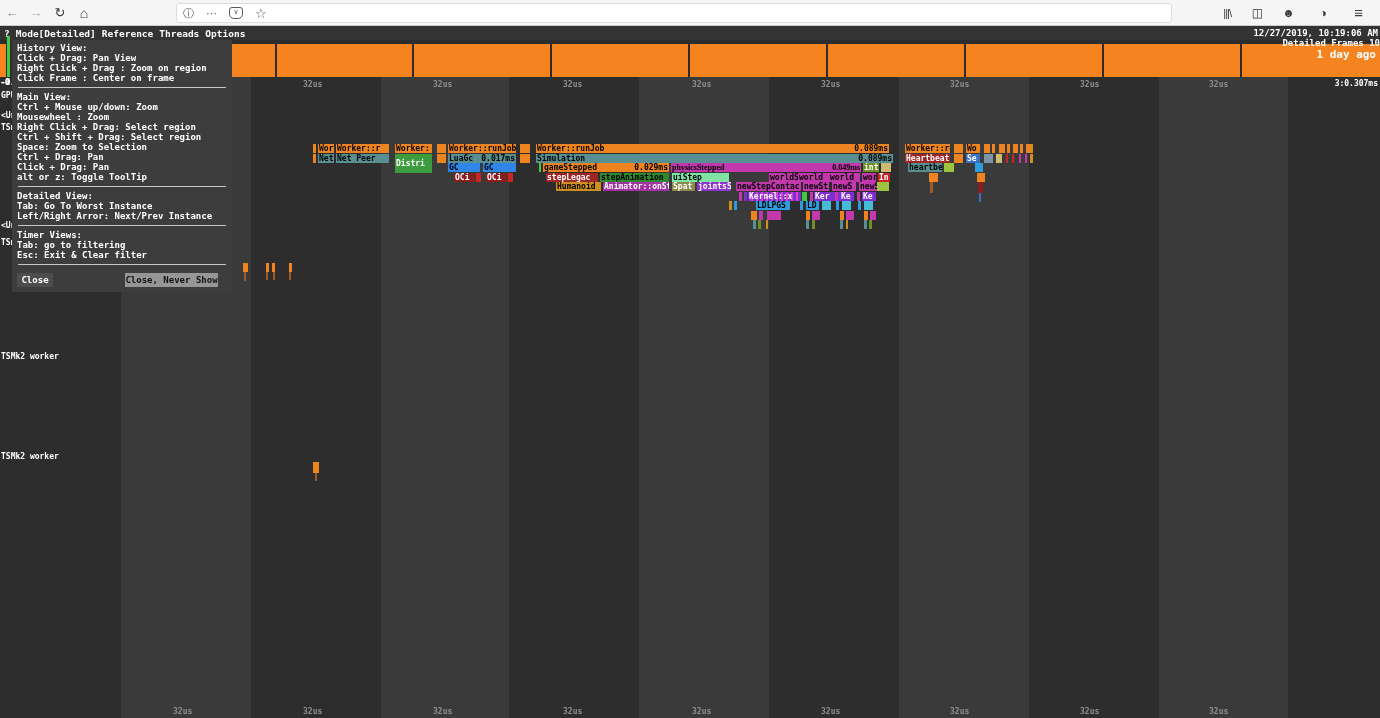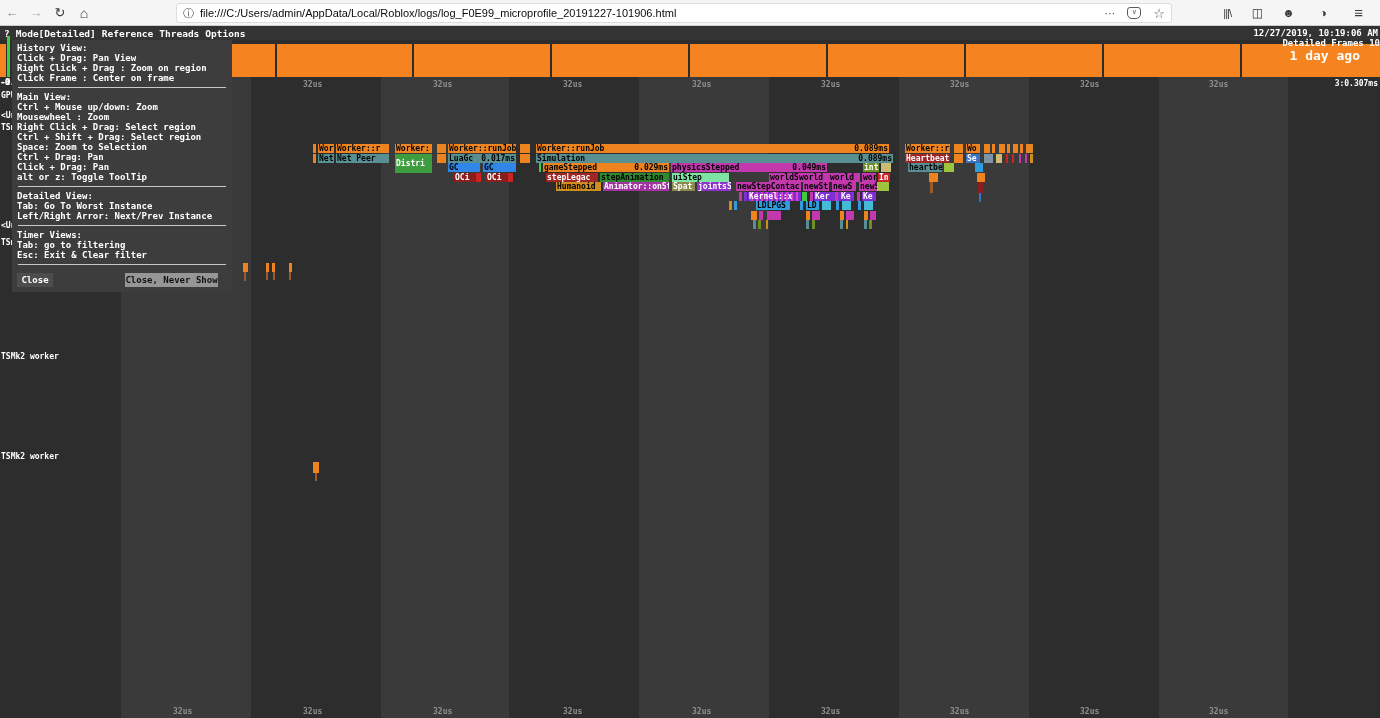--- a/index.html
+++ b/index.html
@@ -48,21 +48,20 @@
 
 <div id="screen">
 
   <div id="browser-toolbar">
     <span class="nav-btn" style="color:#8a8a8e">←</span>
     <span class="nav-btn" style="color:#b1b1b3">→</span>
     <span class="nav-btn">↻</span>
     <span class="nav-btn" style="font-size:14px">⌂</span>
     <div id="urlbar">
       <span class="urlbar-icon">ⓘ</span>
-      <span id="url-text">file:///C:/Users/admin/AppData/Local/Roblox/logs/log_F0E99_microprofile_20191227-101906.html</span>
       <span class="urlbar-icon">⋯</span>
       <span class="pocket">∨</span>
       <span class="urlbar-icon" style="font-size:13px">☆</span>
     </div>
     <span style="position:absolute;right:140px;" class="toolbar-right-icon lib">|||\</span>
     <span style="position:absolute;right:108px;" class="toolbar-right-icon">◫</span>
     <span style="position:absolute;right:76px;" class="toolbar-right-icon">☻</span>
     <span style="position:absolute;right:44px;" class="toolbar-right-icon">◑</span>
     <span style="position:absolute;right:8px;font-size:15px;" class="toolbar-right-icon">≡</span>
   </div>
@@ -93,21 +92,21 @@
       <div class="hist" style="left: 690px; top: 44px; width: 136px; height: 33px; background: rgb(245, 131, 31);"></div>
       <div class="hist" style="left: 828px; top: 44px; width: 136px; height: 33px; background: rgb(245, 131, 31);"></div>
       <div class="hist" style="left: 966px; top: 44px; width: 136px; height: 33px; background: rgb(245, 131, 31);"></div>
       <div class="hist" style="left: 1104px; top: 44px; width: 136px; height: 33px; background: rgb(245, 131, 31);"></div>
       <div class="hist" style="left: 1242px; top: 44px; width: 138px; height: 33px; background: rgb(245, 131, 31);"></div>
       <div style="left: 7px; top: 36px; width: 3px; height: 41px; background: rgb(62, 204, 62); position: absolute; z-index: 3;"></div>
     </div>
 
   <div class="hud" style="top:28px;right:2px;">12/27/2019, 10:19:06 AM</div>
   <div class="hud" style="top:38px;right:0px;">Detailed Frames 10</div>
-  <div class="hud" style="top:48px;right:20px;font-size:13px;">1 day ago</div>
+  <div class="hud" style="top:48px;right:4px;font-size:11px;">1 day ago</div>
   <div class="hud" style="top:79px;right:2px;font-size:8px;">3:0.307ms</div>
   <div class="hud" style="top:78px;left:0px;font-size:8px;">-0.1</div>
 
   <div id="help-overlay">
     <div id="help-sections">
         <div class="hl">History View:</div>
         <div class="hl">Click + Drag: Pan View</div>
         <div class="hl">Right Click + Drag : Zoom on region</div>
         <div class="hl">Click Frame : Center on frame</div>
         <div class="hr"></div>
@@ -176,21 +175,21 @@
     <div class="bar" style="left: 454px; top: 172.5px; width: 21px; height: 9px; background: rgb(140, 29, 29); color: rgb(255, 255, 255);"><span>OCi</span></div>
     <div class="bar" style="left: 476px; top: 172.5px; width: 5px; height: 9px; background: rgb(204, 36, 36); color: rgb(0, 0, 0);"></div>
     <div class="bar" style="left: 486px; top: 172.5px; width: 21px; height: 9px; background: rgb(140, 29, 29); color: rgb(255, 255, 255);"><span>OCi</span></div>
     <div class="bar" style="left: 508px; top: 172.5px; width: 5px; height: 9px; background: rgb(204, 36, 36); color: rgb(0, 0, 0);"></div>
     <div class="bar" style="left: 520px; top: 144px; width: 10px; height: 9px; background: rgb(238, 132, 32); color: rgb(0, 0, 0);"></div>
     <div class="bar" style="left: 520px; top: 153.5px; width: 10px; height: 9px; background: rgb(238, 132, 32); color: rgb(0, 0, 0);"></div>
     <div class="bar" style="left: 536px; top: 144px; width: 353px; height: 9px; background: rgb(238, 132, 32); color: rgb(0, 0, 0);"><span>Worker::runJob</span><span class="t">0.089ms</span></div>
     <div class="bar" style="left: 536px; top: 153.5px; width: 357px; height: 9px; background: rgb(87, 143, 146); color: rgb(0, 0, 0);"><span>Simulation</span><span class="t">0.089ms</span></div>
     <div class="bar" style="left: 539px; top: 163px; width: 2px; height: 9px; background: rgb(62, 204, 62); color: rgb(0, 0, 0);"></div>
     <div class="bar" style="left: 543px; top: 163px; width: 126px; height: 9px; background: rgb(238, 132, 32); color: rgb(0, 0, 0);"><span>gameStepped</span><span class="t">0.029ms</span></div>
-    <div class="bar" style="left: 671px; top: 163px; width: 156px; height: 9px; background: rgb(196, 56, 174); color: rgb(0, 0, 0);"><span>physicsStepped</span><span class="t">0.049ms</span></div>
+    <div class="bar" style="left: 671px; top: 163px; width: 190px; height: 9px; background: rgb(196, 56, 174); color: rgb(0, 0, 0); font-family: Liberation Serif, serif;"><span>physicsStepped</span><span class="t">0.049ms</span></div>
     <div class="bar" style="left: 863px; top: 163px; width: 16px; height: 9px; background: rgb(111, 143, 35); color: rgb(255, 255, 255);"><span>int</span></div>
     <div class="bar" style="left: 881px; top: 163px; width: 10px; height: 9px; background: rgb(205, 187, 114); color: rgb(0, 0, 0);"></div>
     <div class="bar" style="left: 546px; top: 172.5px; width: 52px; height: 9px; background: rgb(160, 37, 37); color: rgb(255, 255, 255);"><span>stepLegac</span></div>
     <div class="bar" style="left: 600px; top: 172.5px; width: 69px; height: 9px; background: rgb(47, 138, 47); color: rgb(0, 0, 0);"><span>stepAnimation</span></div>
     <div class="bar" style="left: 672px; top: 172.5px; width: 57px; height: 9px; background: rgb(127, 227, 164); color: rgb(0, 0, 0);"><span>uiStep</span></div>
     <div class="bar" style="left: 733px; top: 172.5px; width: 62px; height: 9px; background: rgb(196, 56, 174); color: rgb(0, 0, 0); margin-left: 36px;"><span>worldStep</span></div>
     <div class="bar" style="left: 798px; top: 172.5px; width: 29px; height: 9px; background: rgb(196, 56, 174); color: rgb(0, 0, 0);"><span>world</span></div>
     <div class="bar" style="left: 829px; top: 172.5px; width: 31px; height: 9px; background: rgb(196, 56, 174); color: rgb(0, 0, 0);"><span>world</span></div>
     <div class="bar" style="left: 862px; top: 172.5px; width: 14px; height: 9px; background: rgb(196, 56, 174); color: rgb(0, 0, 0);"><span>world</span></div>
     <div class="bar" style="left: 878px; top: 172.5px; width: 12px; height: 9px; background: rgb(204, 36, 36); color: rgb(255, 255, 255);"><span>In</span></div>

